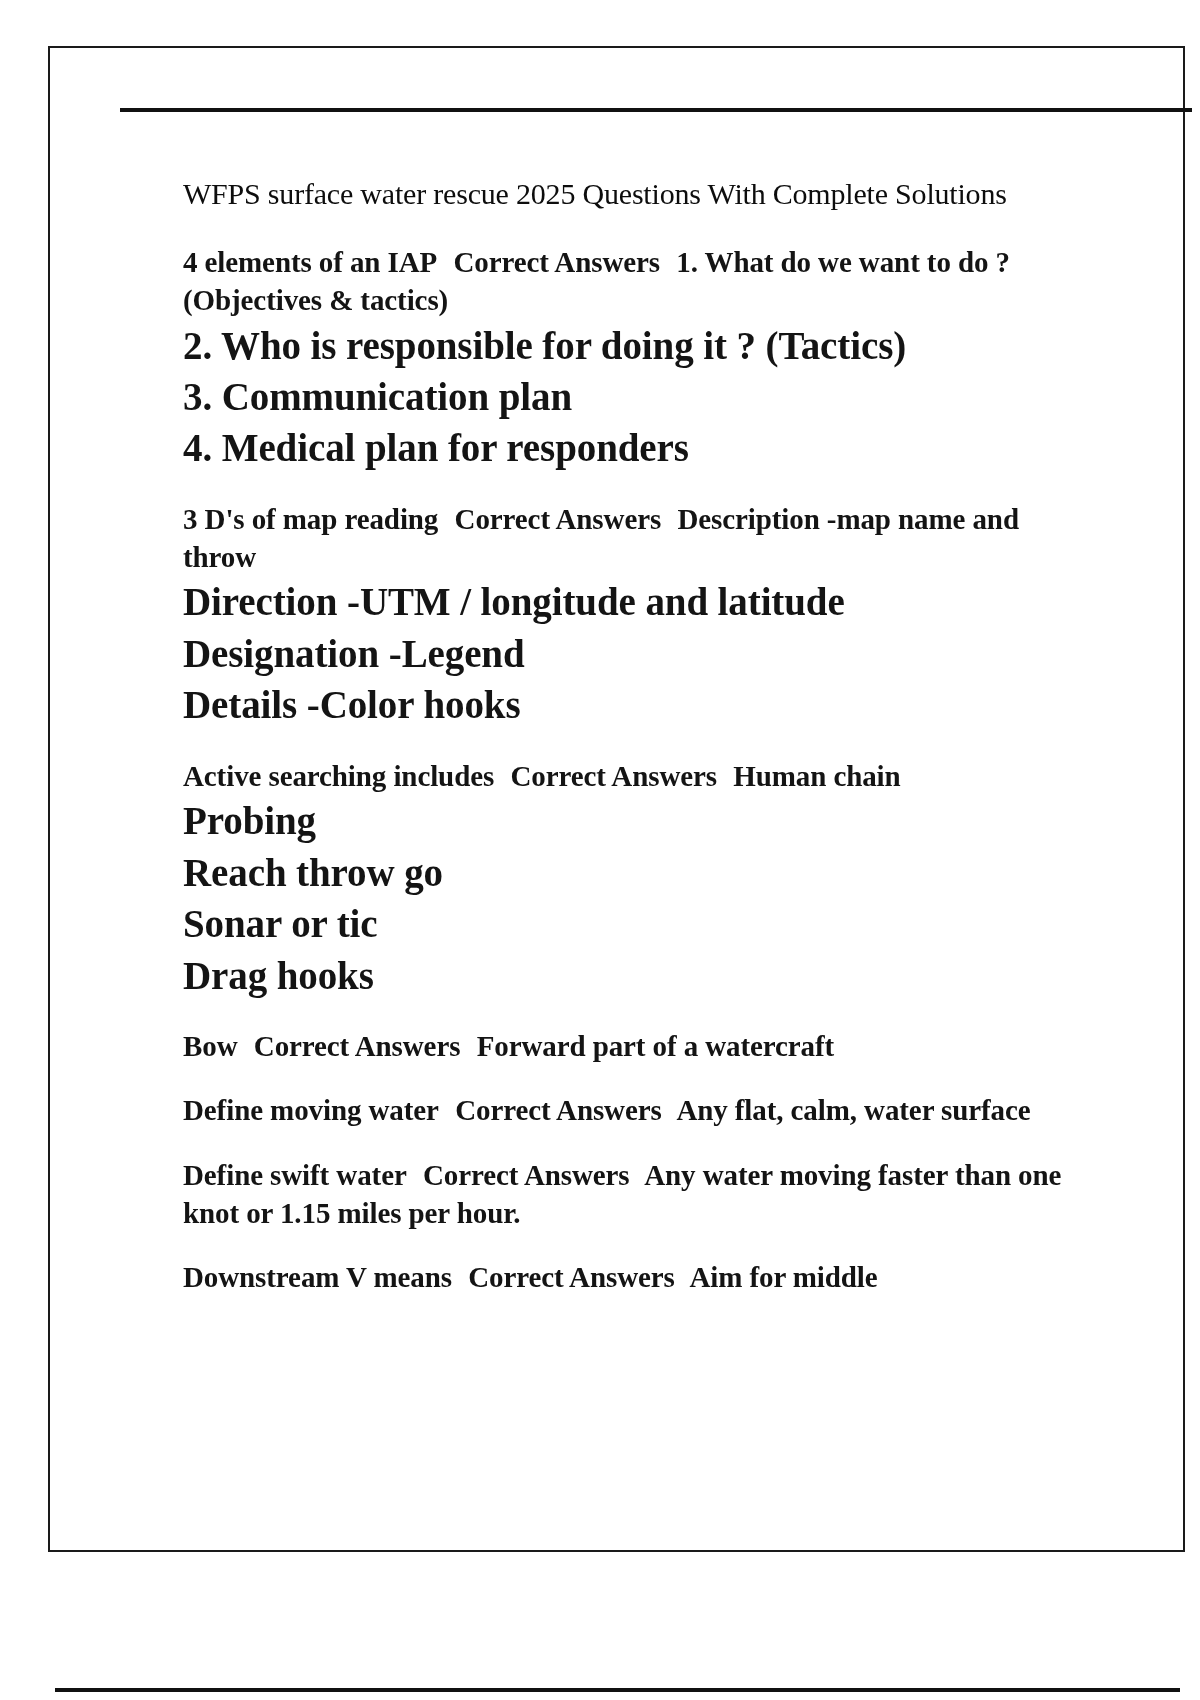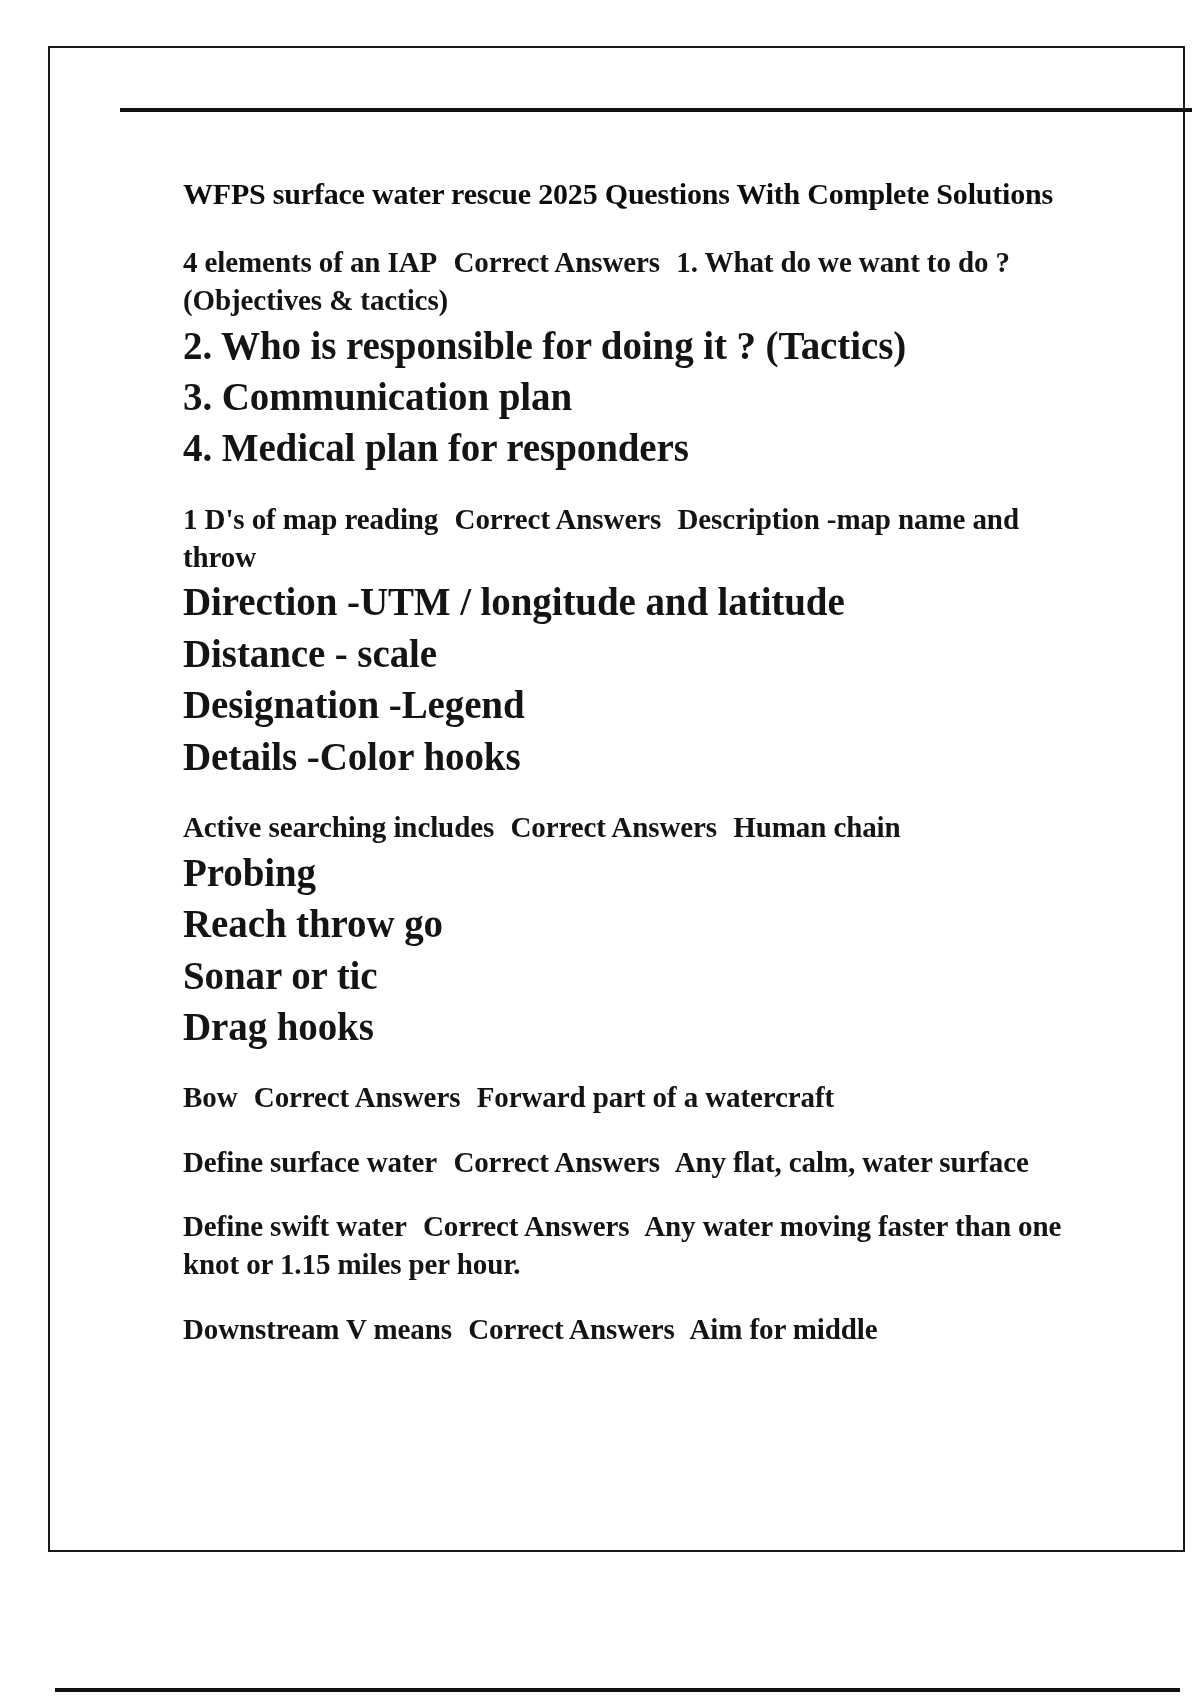--- a/index.html
+++ b/index.html
@@ -50,21 +50,21 @@
   
   .doc-body {
     position: absolute;
     left: 133px;
     top: 126px;
     width: 880px;
   }
 
   .doc-title {
     font-size: 30px;
-    font-weight: bold;
+    font-weight: normal;
     line-height: 1.30;
     letter-spacing: -0.2px;
     margin: 0 0 30px 0;
     color: #0d0d0d;
   }
 
   .qa-block {
     margin: 0 0 26px 0;
     font-weight: bold;
   }
@@ -105,38 +105,37 @@
     <h1 class="doc-title">WFPS surface water rescue 2025 Questions With Complete Solutions</h1>
 
     <div>
         <div class="qa-block">
           <p class="qa-line"><span class="q-term">4 elements of an IAP</span>&nbsp; <span class="q-marker">Correct Answers</span>&nbsp; <span class="q-ans">1. What do we want to do ? (Objectives &amp; tactics)</span></p>
           <p class="sub-line">2. Who is responsible for doing it ? (Tactics)</p>
           <p class="sub-line">3. Communication plan</p>
           <p class="sub-line">4. Medical plan for responders</p>
         </div>
         <div class="qa-block">
-          <p class="qa-line"><span class="q-term">1 D's of map reading</span>&nbsp; <span class="q-marker">Correct Answers</span>&nbsp; <span class="q-ans">Description -map name and throw</span></p>
+          <p class="qa-line"><span class="q-term">3 D's of map reading</span>&nbsp; <span class="q-marker">Correct Answers</span>&nbsp; <span class="q-ans">Description -map name and throw</span></p>
           <p class="sub-line">Direction -UTM / longitude and latitude</p>
-          <p class="sub-line">Distance - scale</p>
           <p class="sub-line">Designation -Legend</p>
           <p class="sub-line">Details -Color hooks</p>
         </div>
         <div class="qa-block">
           <p class="qa-line"><span class="q-term">Active searching includes</span>&nbsp; <span class="q-marker">Correct Answers</span>&nbsp; <span class="q-ans">Human chain</span></p>
           <p class="sub-line">Probing</p>
           <p class="sub-line">Reach throw go</p>
           <p class="sub-line">Sonar or tic</p>
           <p class="sub-line">Drag hooks</p>
         </div>
         <div class="qa-block">
           <p class="qa-line"><span class="q-term">Bow</span>&nbsp; <span class="q-marker">Correct Answers</span>&nbsp; <span class="q-ans">Forward part of a watercraft</span></p>
         </div>
         <div class="qa-block">
-          <p class="qa-line"><span class="q-term">Define surface water</span>&nbsp; <span class="q-marker">Correct Answers</span>&nbsp; <span class="q-ans">Any flat, calm, water surface</span></p>
+          <p class="qa-line"><span class="q-term">Define moving water</span>&nbsp; <span class="q-marker">Correct Answers</span>&nbsp; <span class="q-ans">Any flat, calm, water surface</span></p>
         </div>
         <div class="qa-block">
           <p class="qa-line"><span class="q-term">Define swift water</span>&nbsp; <span class="q-marker">Correct Answers</span>&nbsp; <span class="q-ans">Any water moving faster than one knot or 1.15 miles per hour.</span></p>
         </div>
         <div class="qa-block">
           <p class="qa-line"><span class="q-term">Downstream V means</span>&nbsp; <span class="q-marker">Correct Answers</span>&nbsp; <span class="q-ans">Aim for middle</span></p>
         </div>
       </div>
   </div>
 </div>

